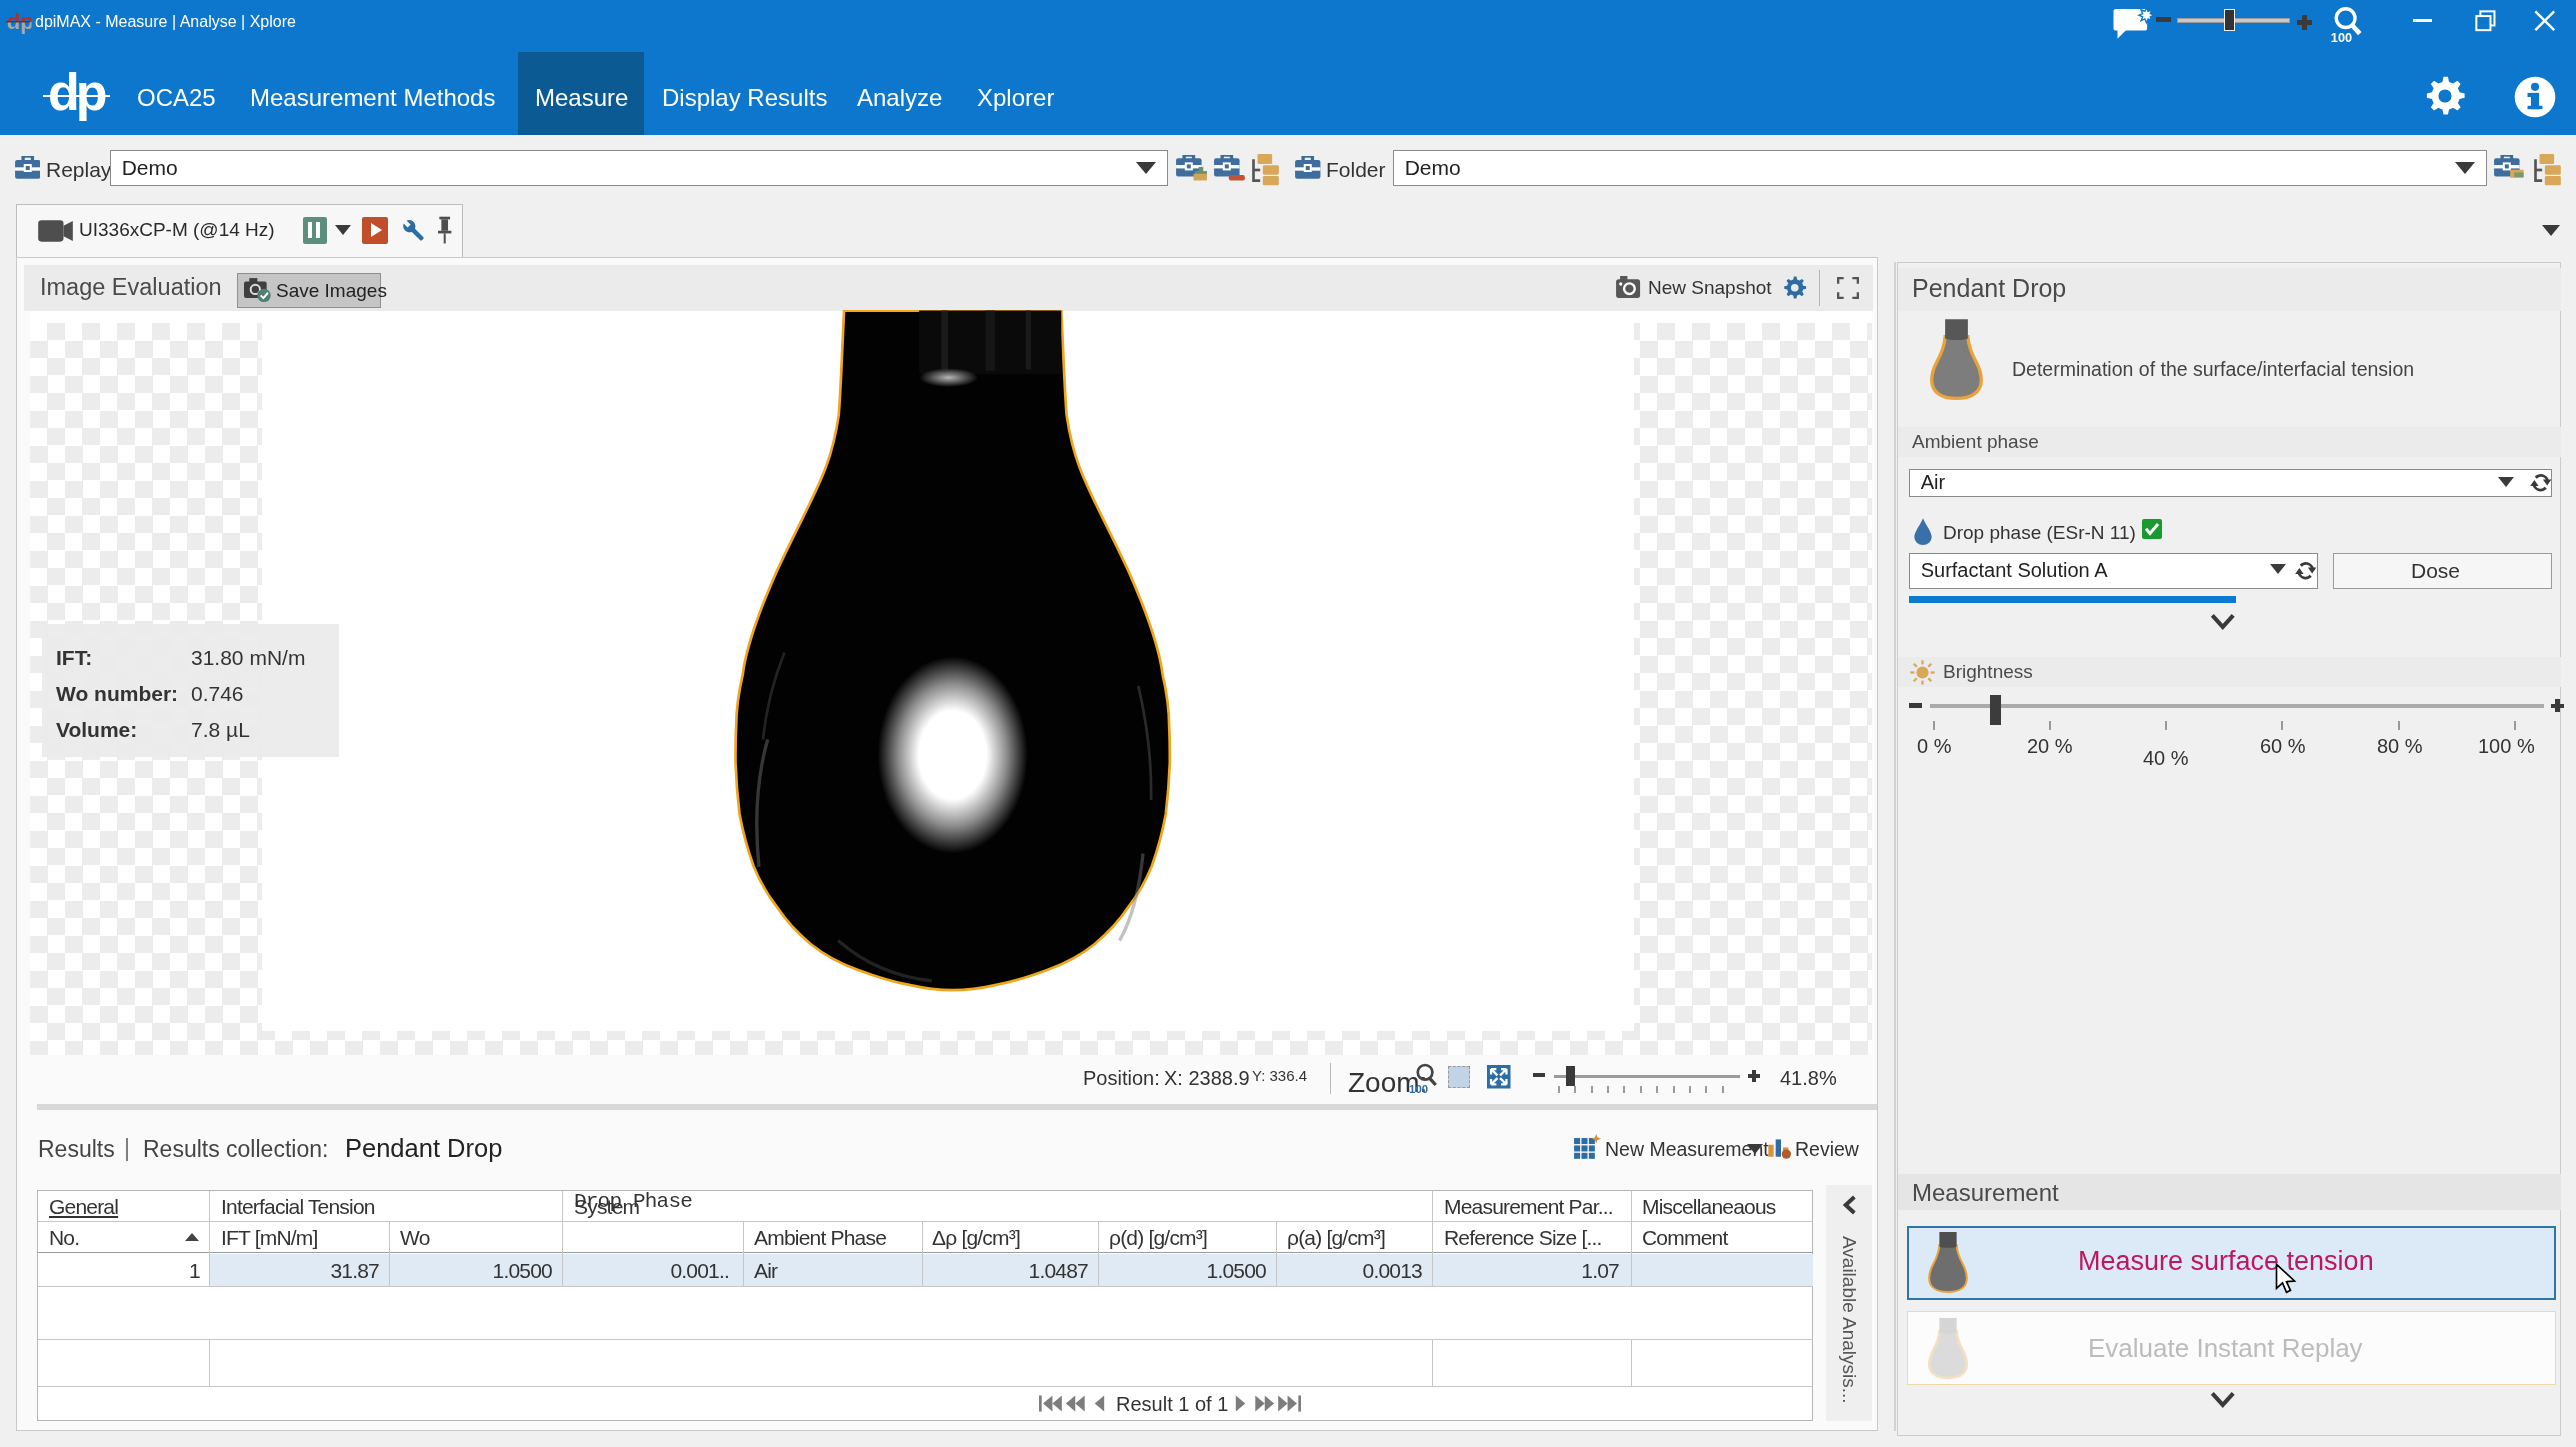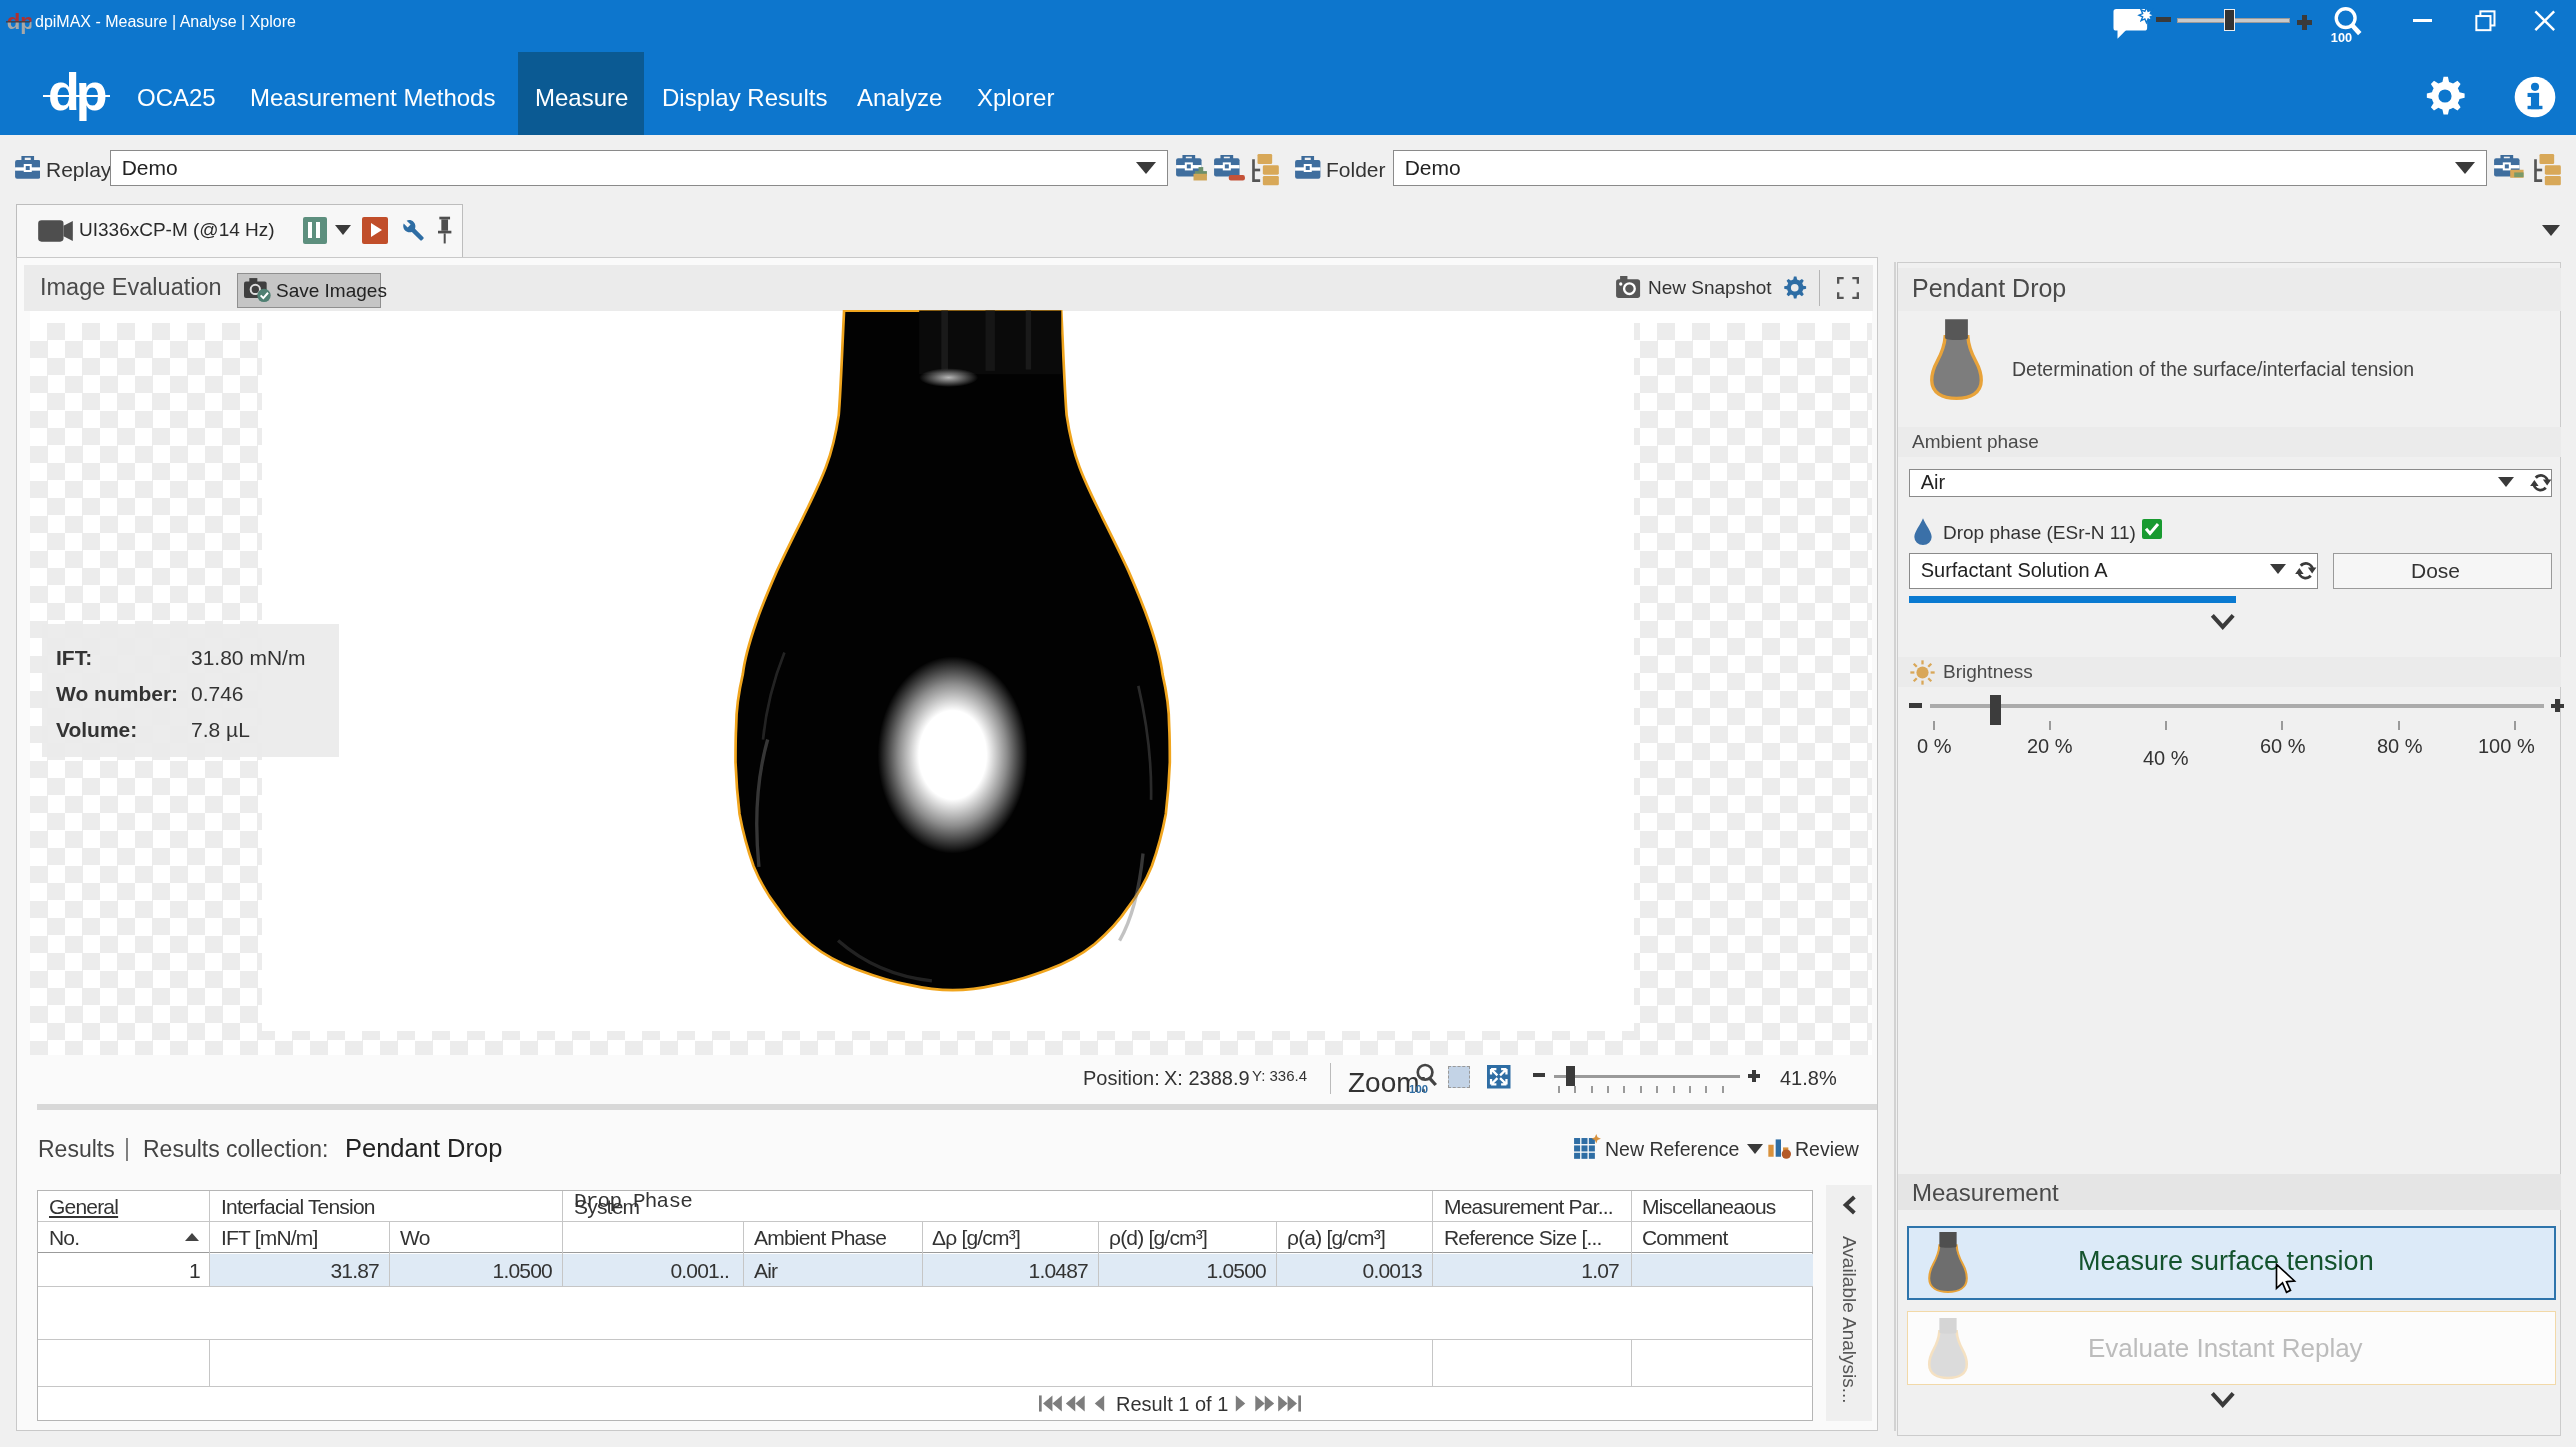--- a/index.html
+++ b/index.html
@@ -310,21 +310,21 @@
       <rect x="22" y="6" width="9" height="9"></rect>
     <rect x="0" y="17" width="9" height="9"></rect>
       <rect x="11" y="17" width="9" height="9"></rect>
       <rect x="22" y="17" width="9" height="9"></rect>
     <rect x="0" y="28" width="9" height="9"></rect>
       <rect x="11" y="28" width="9" height="9"></rect>
       <rect x="22" y="28" width="9" height="9"></rect>
   </g>
   <path d="M33,0 l2,5 5,2 -5,2 -2,5 -2,-5 -5,-2 5,-2 Z" fill="#d8913c"></path>
 </svg>
-<div class="t" style="left:1605px; top:1138px; font-size:19.5px;">New Reference</div>
+<div class="t" style="left:1605px; top:1138px; font-size:19.5px;">New Measurement</div>
 <div class="carrow" style="left:1747px; top:1144px; border-left-width:8px; border-right-width:8px; border-top-width:10px;"></div>
 <svg style="left:1767px; top:1134px;" width="24" height="25.5" viewBox="0 0 36 38">
   <rect x="2" y="16" width="8" height="18" fill="#d8913c"></rect>
   <rect x="13" y="8" width="8" height="26" fill="#2e6da4"></rect>
   <rect x="24" y="20" width="8" height="14" fill="#d8913c"></rect>
   <circle cx="29" cy="30" r="7" fill="#b45a28"></circle>
 </svg>
 <div class="t" style="left:1795px; top:1138px; font-size:19.5px;">Review</div>
 
 <div class="abs" id="rtable" style="left:37px; top:1190px; width:1776px; height:231px; background:#fff; border:0.7px solid #b5b5b5;"></div>
@@ -487,21 +487,21 @@
 <div class="t" style="left:2377px; top:735px; font-size:20px;">80 %</div>
 <div class="t" style="left:2478px; top:735px; font-size:20px;">100 %</div>
 
 <div class="band" style="left:1898px; top:1174px; width:663px; height:36px; background:#e5e5e5;"></div>
 <div class="bandtxt" style="left:1912px; top:1179px; font-size:24px;">Measurement</div>
 <div class="sbtn" style="top:1226px; background:#dceaf8; border:2px solid #2e74ab;"></div>
 <svg style="left:1927px; top:1231px;" width="42" height="63" viewBox="0 0 82 124">
   <path d="M24,28 C23,44 18,54 12,65 C6,76 4,84 4,93 C4,112 20,120 41,120 C62,120 78,112 78,93 C78,84 76,76 70,65 C64,54 59,44 58,28 Z" fill="#6e6e6e" stroke="#e8a33a" stroke-width="4"></path>
   <path d="M24,2 L58,2 L58,30 C58,34 24,34 24,30 Z" fill="#4f4f4f"></path>
 </svg>
-<div class="t" style="left:2078px; top:1246px; font-size:27px; color:#14532d;">Measure surface tension</div>
+<div class="t" style="left:2078px; top:1246px; font-size:27px; color:#be185d;">Measure surface tension</div>
 <svg style="left:2275px; top:1263px;" width="23" height="32" viewBox="0 0 34 48">
   <path d="M2,2 L2,38 L11,30 L17,44 L23,41 L17,28 L29,27 Z" fill="#fff" stroke="#000" stroke-width="2.5"></path>
 </svg>
 <div class="sbtn" style="top:1311px; background:#fcfcfc; border:1.3px solid #f2d9a8;"></div>
 <svg style="left:1927px; top:1317px;" width="42" height="63" viewBox="0 0 82 124" opacity="0.45">
   <path d="M24,28 C23,44 18,54 12,65 C6,76 4,84 4,93 C4,112 20,120 41,120 C62,120 78,112 78,93 C78,84 76,76 70,65 C64,54 59,44 58,28 Z" fill="#b5b5b5" stroke="#eec27c" stroke-width="5"></path>
   <path d="M24,2 L58,2 L58,30 C58,34 24,34 24,30 Z" fill="#a8a8a8"></path>
 </svg>
 <div class="t" style="left:2088px; top:1333px; font-size:26px; color:#bcbcbc;">Evaluate Instant Replay</div>
 <svg class="chev" style="left:2210px; top:1387px;" width="29.5" height="23" viewBox="0 0 44 34">

